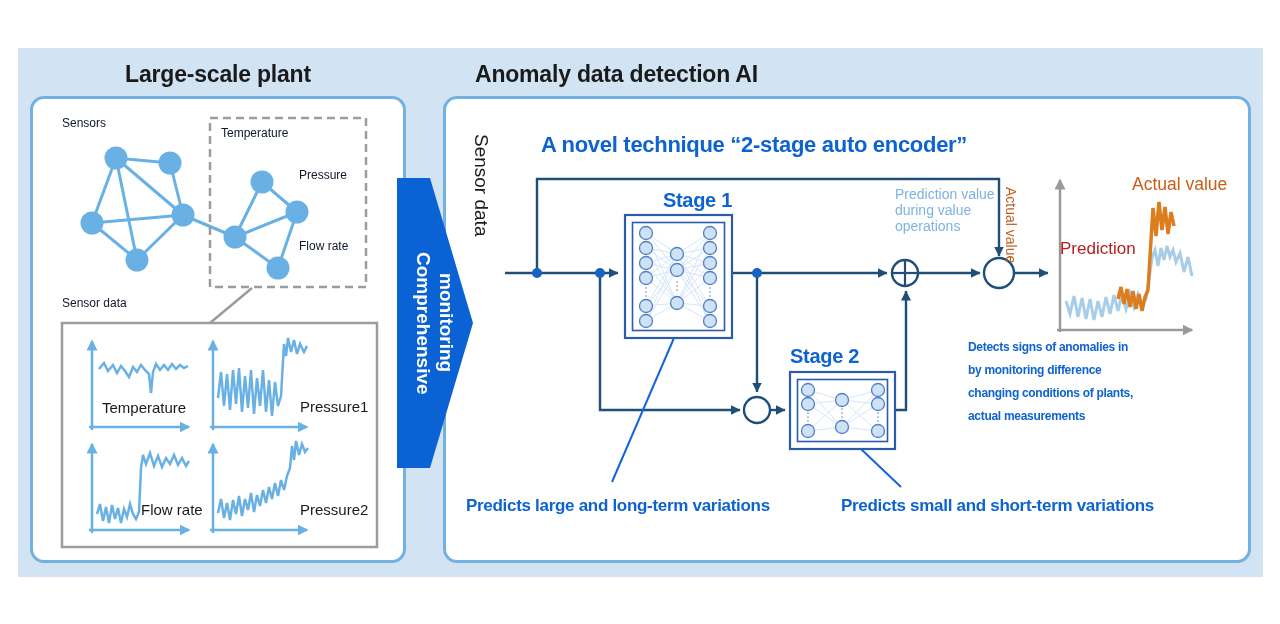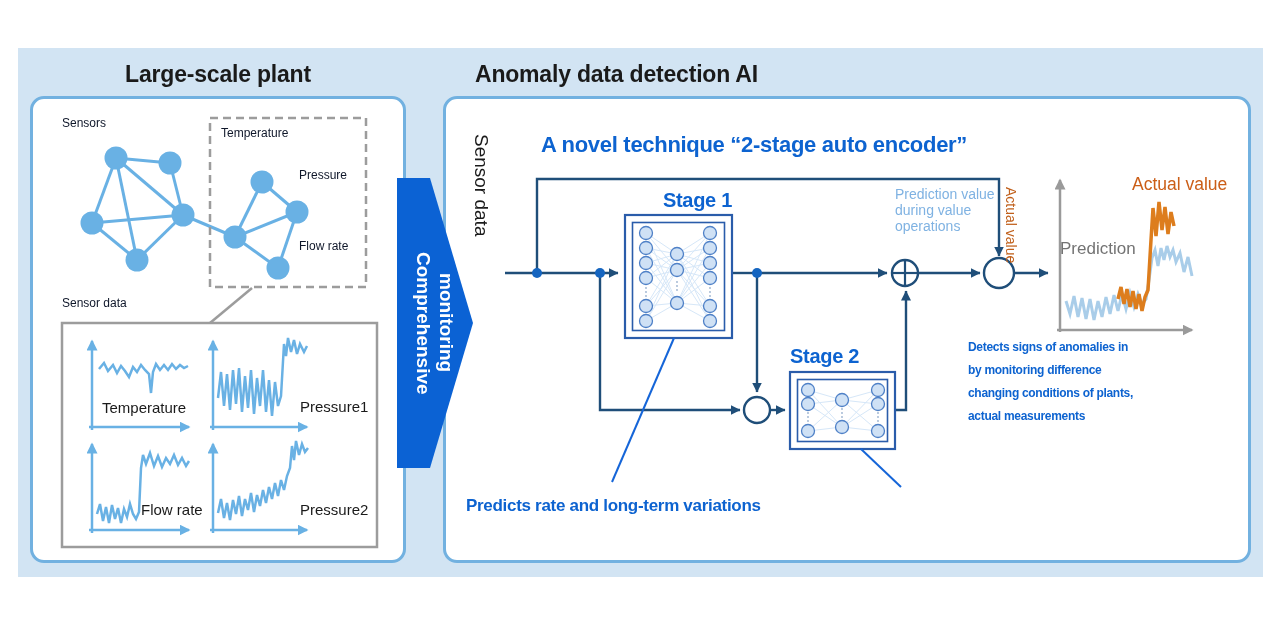--- a/index.html
+++ b/index.html
@@ -258,24 +258,25 @@
   <div class="blue-b" style="left:790px;top:345px;width:105px;font-size:20px;text-align:left;">Stage 2</div>
 
   <div style="position:absolute;left:895px;top:186px;">
     <div class="note-line">Prediction value</div>
     <div class="note-line">during value</div>
     <div class="note-line">operations</div>
   </div>
 
   <div class="vtext" style="left:1002px;top:182px;height:86px;width:18px;font-size:14px;color:#c05f1a;">Actual value</div>
 
-  <div style="position:absolute;left:1060px;top:239px;font-size:17px;color:#737373;white-space:nowrap;">Prediction</div>
+  <div style="position:absolute;left:1060px;top:239px;font-size:17px;color:#b91c1c;white-space:nowrap;">Prediction</div>
   <div style="position:absolute;left:1132px;top:174px;font-size:17.5px;color:#cb5e17;white-space:nowrap;">Actual value</div>
 
   <div style="position:absolute;left:968px;top:336px;">
     <div class="detect-line">Detects signs of anomalies in</div>
     <div class="detect-line">by monitoring difference</div>
     <div class="detect-line">changing conditions of plants,</div>
     <div class="detect-line">actual measurements</div>
   </div>
 
-  <div class="blue-b" style="left:466px;top:496px;font-size:17px;">Predicts rate and long-term variations</div>
+  <div class="blue-b" style="left:466px;top:496px;font-size:17px;">Predicts large and long-term variations</div>
+  <div class="blue-b" style="left:841px;top:496px;font-size:17px;">Predicts small and short-term variations</div>
 </div>
 
 </body></html>

